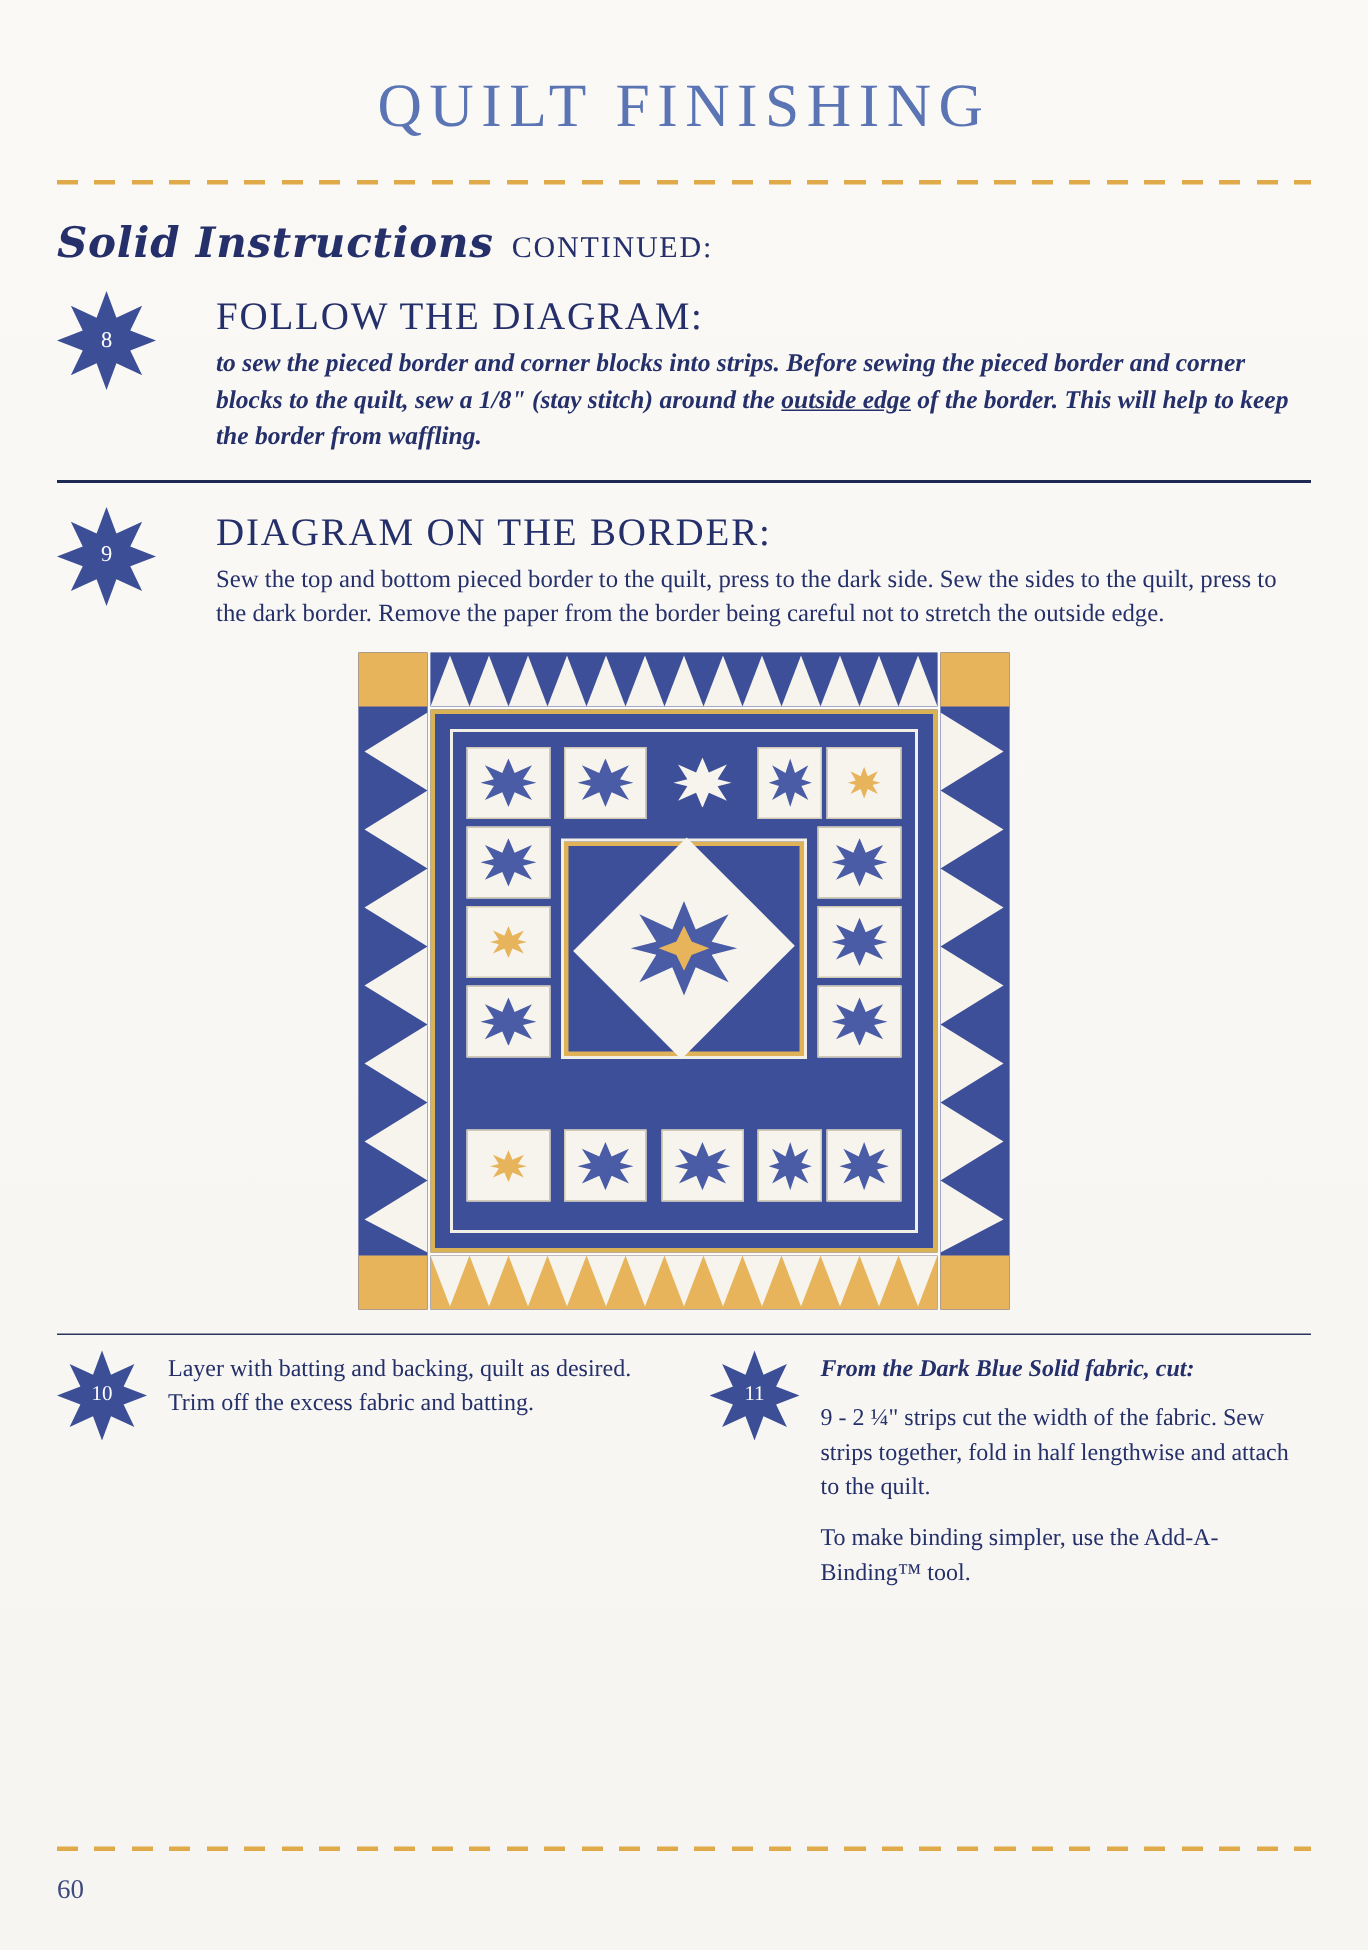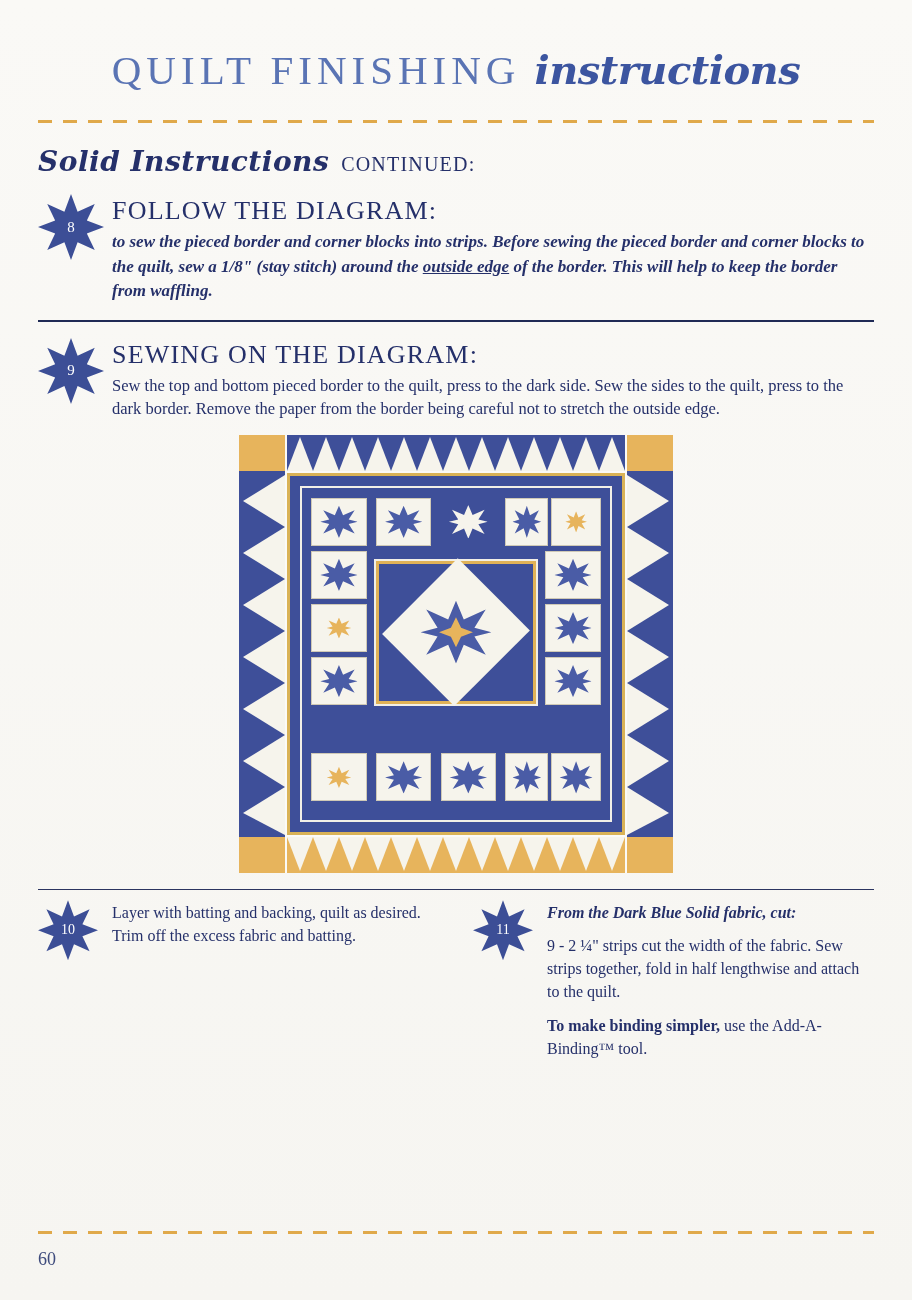--- a/index.html
+++ b/index.html
@@ -96,21 +96,21 @@
   .star.small { width:60px; height:60px; }
   .star-num {
     position:absolute; left:0; top:0;
     width: 66px; height: 66px;
     display:flex; align-items:center; justify-content:center;
     color:#ffffff;
     font-size: 15px;
     font-family: "Liberation Serif", serif;
   }
   .star-num.small { width:60px; height:60px; font-size:14px;}
-  .step-body { flex: 1 1 auto; padding-top: 4px; }
+  .step-body { flex: 1 1 auto; padding-top: 4px; margin-left: 32px; }
   .step-title {
     font-size: 26px;
     letter-spacing: 1.2px;
     color: #25306a;
     margin: 0 0 4px 0;
     font-weight: 400;
   }
   .step-text {
     font-size: 16.5px;
     line-height: 1.42;
@@ -222,21 +222,21 @@
   .col { flex:1 1 0; display:flex; align-items:flex-start; }
   .col .step-title { font-size: 24px; }
   .col-body { padding-top: 4px; }
   .col-text {
     font-size: 16px; line-height: 1.42; color:#25306a;
   }
   .col-text.accent {
     font-weight:700; font-style:italic; color:#25306a;
     margin-bottom: 10px;
   }
-  .bold { font-weight:700; }
+  .bold { font-weight:400; }
 
   
   .footer-rule {
     position:absolute; left:38px; right:38px; bottom:66px;
     height: 3px;
     background-image: repeating-linear-gradient(to right,
        #e0a94a 0px, #e0a94a 14px, transparent 14px, transparent 25px);
   }
   .footer {
     position:absolute; left:38px; bottom:30px;
@@ -246,21 +246,20 @@
   .footer .pnum { font-size: 18px; }
   .footer .btitle { font-size: 18px; letter-spacing: 1.3px; }
 </style>
 </head>
 <body>
 
 <div class="page">
 
   <div class="title-row">
     <span class="title-main">QUILT FINISHING</span>
-    <span class="title-script">instructions</span>
   </div>
 
   <div class="dashed-rule"></div>
 
   <div class="subhead">
     <span class="subhead-script">Solid Instructions</span>
     <span class="subhead-cont">CONTINUED:</span>
   </div>
 
   <div class="step">
@@ -275,21 +274,21 @@
   </div>
 
   <div class="solid-rule"></div>
 
   <div class="step">
     <div class="star-wrap">
       <div class="star"></div>
       <div class="star-num">9</div>
     </div>
     <div class="step-body">
-      <h2 class="step-title">SEWING ON THE DIAGRAM:</h2>
+      <h2 class="step-title">DIAGRAM ON THE BORDER:</h2>
       <div class="step-text">Sew the top and bottom pieced border to the quilt, press to the dark side. Sew the sides to the quilt, press to the dark border. Remove the paper from the border being careful not to stretch the outside edge.</div>
     </div>
   </div>
 
   <div class="quilt-holder">
     <div class="quilt">
 
       <div class="q-outer-top">
         <div class="saw-h">
           <svg width="338" height="36" viewBox="0 0 338 36" preserveAspectRatio="none">

